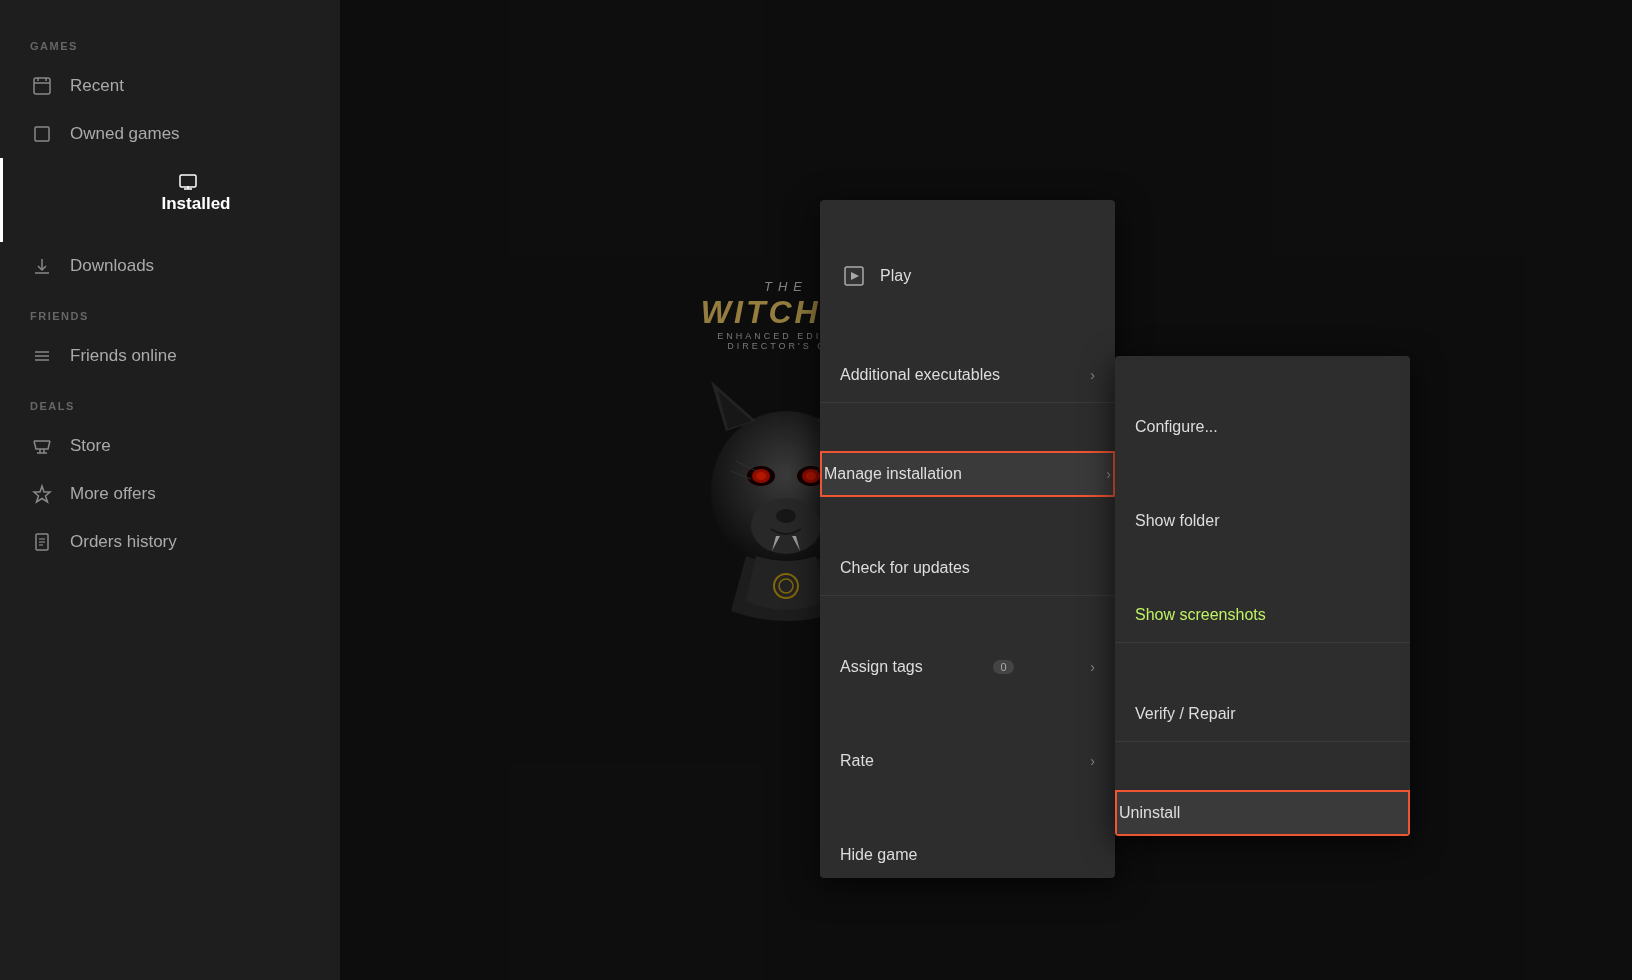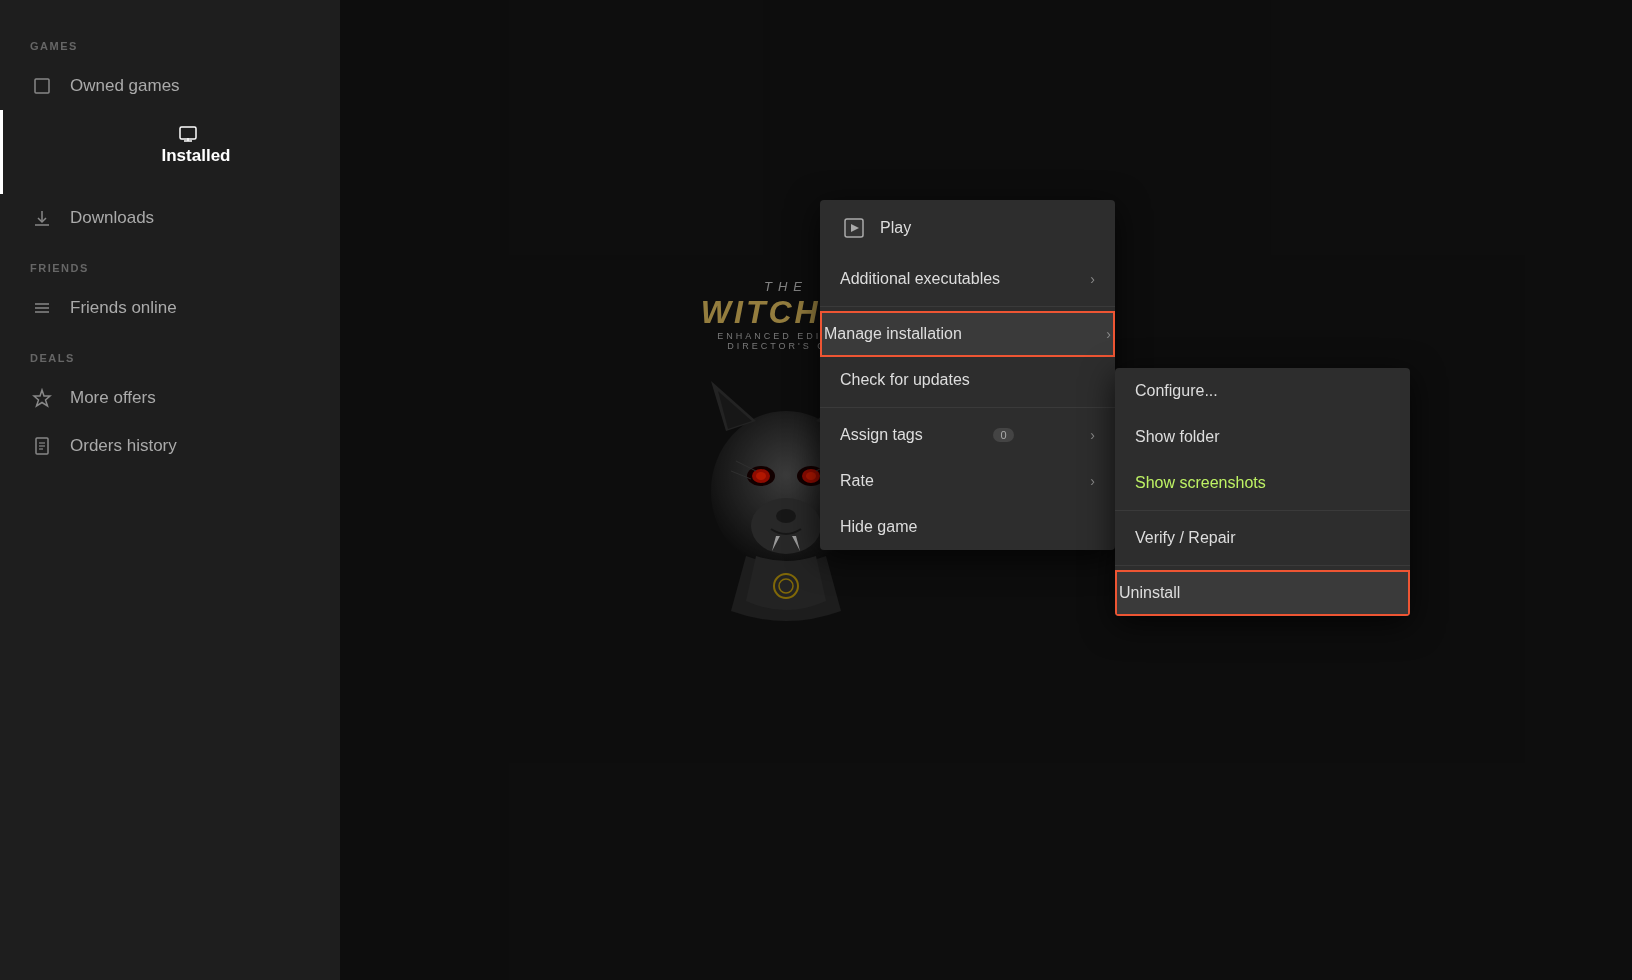--- a/index.html
+++ b/index.html
@@ -131,20 +131,21 @@
     }
 
     .ctx-item {
       display: flex;
       align-items: center;
       padding: 14px 20px;
       cursor: pointer;
       font-size: 16px;
       color: #ddd;
       position: relative;
+      margin-top: 48px;
     }
     .ctx-item.highlighted {
       background: #3a3a3a;
       border: 2px solid #e53;
       padding: 12px 2px;
     }
     .ctx-item .ctx-icon {
       width: 28px;
       height: 28px;
       margin-right: 12px;
@@ -171,21 +172,21 @@
     .ctx-divider {
       height: 1px;
       background: #3a3a3a;
       margin: 4px 0;
     }
 
     
     .context-menu-secondary {
       position: absolute;
       left: 1115px;
-      top: 368px;
+      top: 356px;
       width: 295px;
       background: #2d2d2d;
       border-radius: 4px;
       box-shadow: 0 8px 32px rgba(0,0,0,0.7);
       z-index: 101;
       overflow: hidden;
     }
 
     .ctx-item-disabled {
       color: #bef264;
@@ -203,20 +204,31 @@
       z-index: 50;
     }
   </style>
 </head>
 <body>
 
 <div class="sidebar">
 
   <div class="sidebar-section-label">GAMES</div>
 
+  <div class="sidebar-item">
+    <span class="sidebar-icon">
+      <svg width="20" height="20" viewBox="0 0 20 20" fill="none">
+        <rect x="2" y="2" width="16" height="16" rx="2" stroke="#888" stroke-width="1.5" fill="none"></rect>
+        <line x1="2" y1="7" x2="18" y2="7" stroke="#888" stroke-width="1.5"></line>
+        <line x1="6" y1="2" x2="6" y2="5" stroke="#888" stroke-width="1.5"></line>
+        <line x1="14" y1="2" x2="14" y2="5" stroke="#888" stroke-width="1.5"></line>
+      </svg>
+    </span>
+    <span>Recent</span>
+  </div>
 
   <div class="sidebar-item">
     <span class="sidebar-icon">
       <svg width="20" height="20" viewBox="0 0 20 20" fill="none">
         <rect x="3" y="3" width="14" height="14" rx="1" stroke="#888" stroke-width="1.5" fill="none"></rect>
       </svg>
     </span>
     <span>Owned games</span>
     <span class="sidebar-badge">1</span>
   </div>
@@ -255,20 +267,32 @@
         <line x1="3" y1="10" x2="17" y2="10" stroke="#888" stroke-width="1.5"></line>
         <line x1="3" y1="14" x2="17" y2="14" stroke="#888" stroke-width="1.5"></line>
       </svg>
     </span>
     <span>Friends online</span>
     <span class="sidebar-badge">0</span>
   </div>
 
   <div class="sidebar-section-label" style="margin-top:20px;">DEALS</div>
 
+  <div class="sidebar-item">
+    <span class="sidebar-icon">
+      <svg width="20" height="20" viewBox="0 0 20 20" fill="none">
+        <polyline points="2,5 4,13 16,13 18,5" stroke="#888" stroke-width="1.5" fill="none"></polyline>
+        <line x1="2" y1="5" x2="18" y2="5" stroke="#888" stroke-width="1.5"></line>
+        <line x1="8" y1="13" x2="8" y2="17" stroke="#888" stroke-width="1.5"></line>
+        <line x1="12" y1="13" x2="12" y2="17" stroke="#888" stroke-width="1.5"></line>
+        <line x1="5" y1="17" x2="15" y2="17" stroke="#888" stroke-width="1.5"></line>
+      </svg>
+    </span>
+    <span>Store</span>
+  </div>
 
   <div class="sidebar-item">
     <span class="sidebar-icon">
       <svg width="20" height="20" viewBox="0 0 20 20" fill="none">
         <polygon points="10,2 12,8 18,8 13.5,12 15.5,18 10,14.5 4.5,18 6.5,12 2,8 8,8" stroke="#888" stroke-width="1.5" fill="none"></polygon>
       </svg>
     </span>
     <span>More offers</span>
   </div>
 

